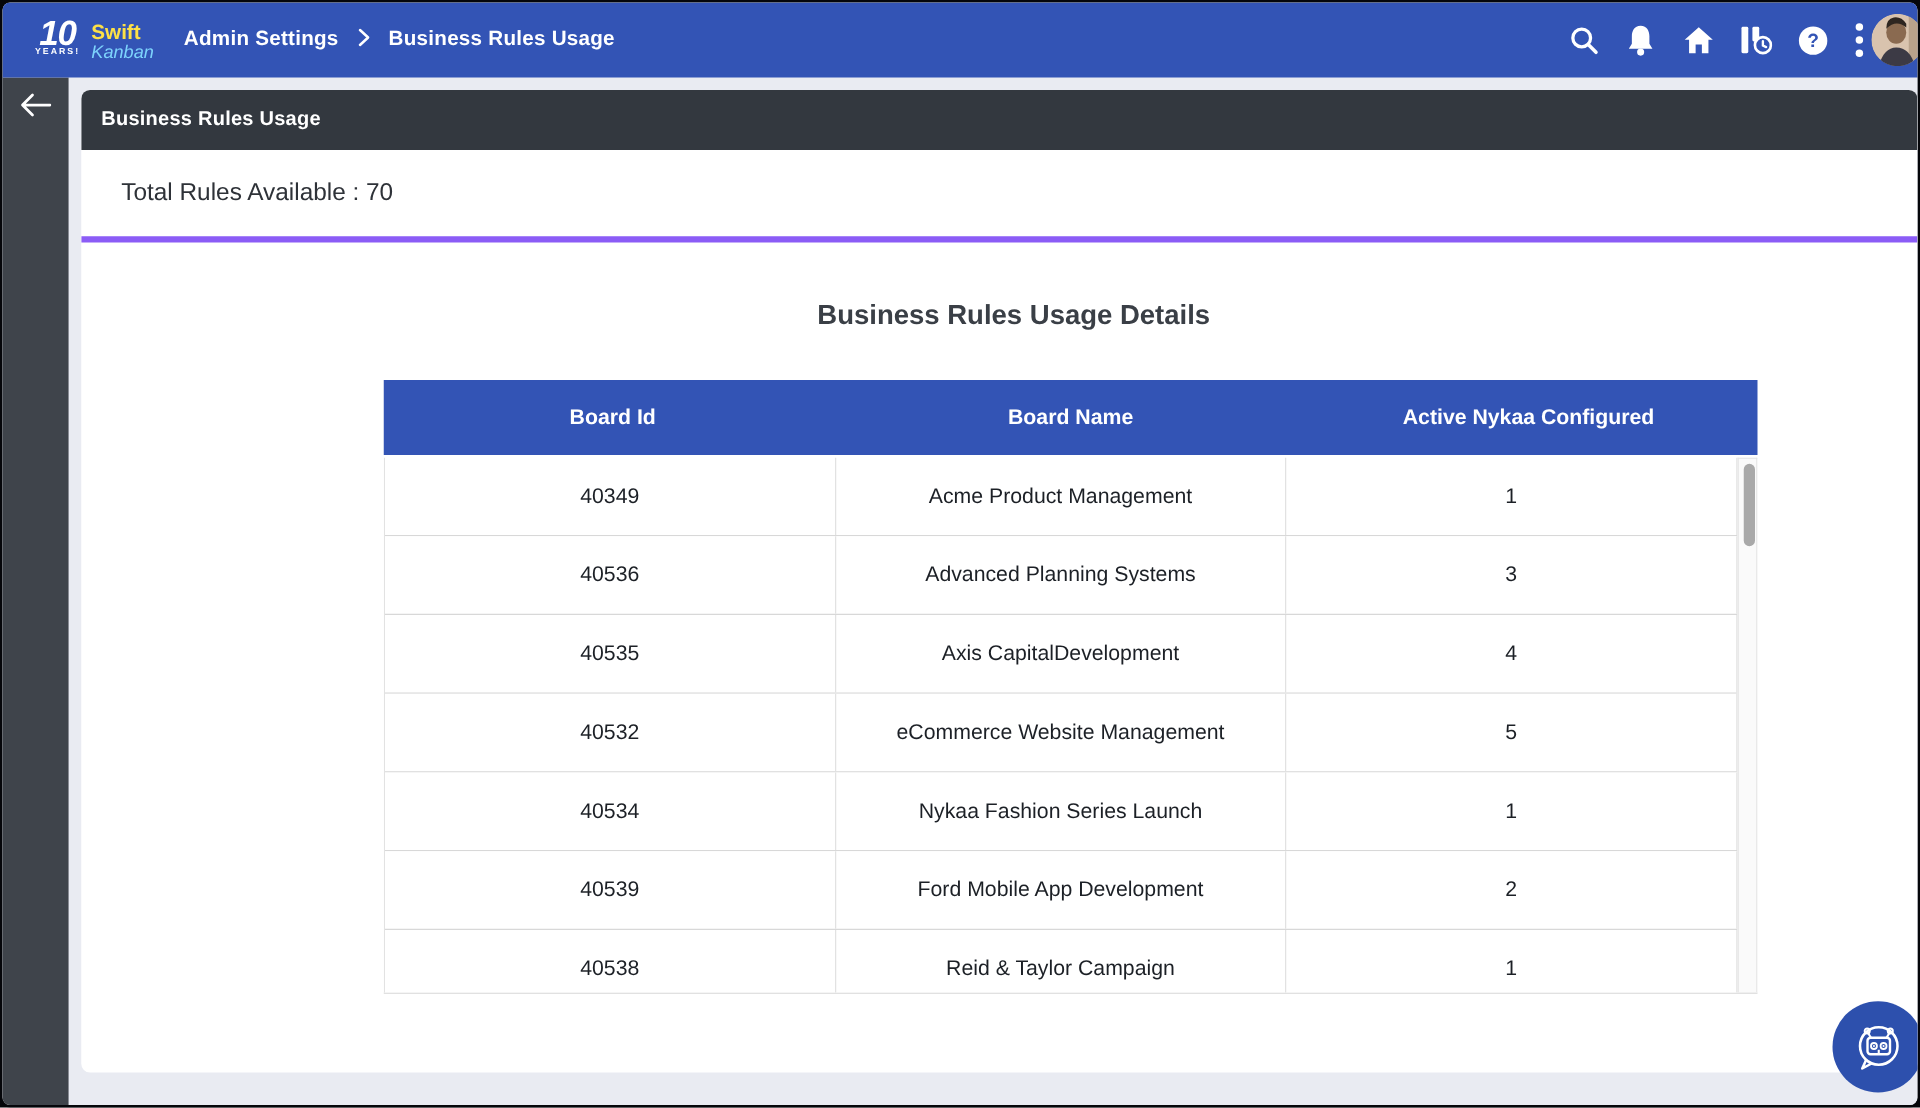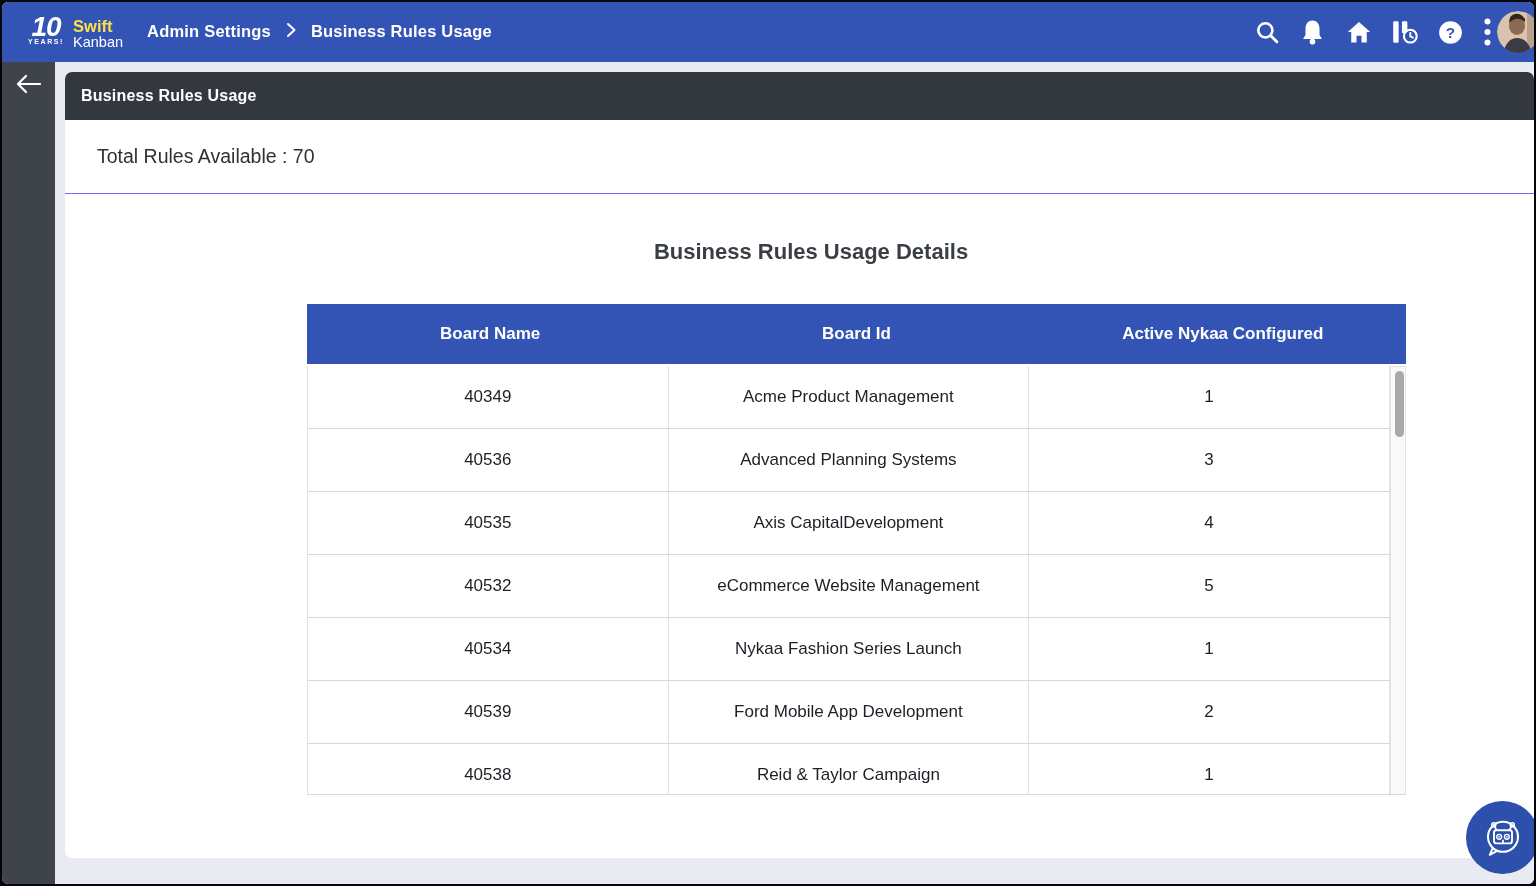--- a/index.html
+++ b/index.html
@@ -8,35 +8,35 @@
   .frame { position:absolute; inset:0; border:2px solid #05060a; border-radius:8px; overflow:hidden; background:#e9ebf2; }
 
   
   .topbar { position:absolute; top:0; left:0; right:0; height:60px; background:#3354b5; display:flex; align-items:center; color:#fff; z-index:5; }
   .logo { display:flex; align-items:flex-start; padding-left:26px; gap:9px; }
   .ten-block { text-align:center; }
   .ten { font-size:28px; font-weight:700; font-style:italic; line-height:23px; letter-spacing:-1px; }
   .years { font-size:7px; letter-spacing:1.6px; font-weight:700; }
   .brand { display:flex; flex-direction:column; padding-top:3px; }
   .swift { color:#fde047; font-weight:700; font-size:16.5px; line-height:16px; }
-  .kanban { color:#ffffff; font-size:14.5px; line-height:16px; font-weight:400; }
+  .kanban { color:#7dd3fc; font-size:14.5px; line-height:16px; font-weight:400;font-style:italic; }
   .breadcrumb { margin-left:24px; display:flex; align-items:flex-start; gap:14px; font-size:16.5px; font-weight:700; letter-spacing:.2px; }
   .topbar-icons { margin-left:auto; display:flex; align-items:center; gap:20px; }
   .tb-icon { display:flex; align-items:center; justify-content:center; }
   .avatar { width:42px; height:42px; border-radius:50%; overflow:hidden; margin-left:-14px; margin-right:-5px; flex:none; }
 
   
   .sidebar { position:absolute; top:60px; left:0; bottom:0; width:53px; background:#3f444b; }
   .back-btn { padding:12px 0 0 14px; display:block; }
 
   
   .main { position:absolute; top:60px; left:53px; right:0; bottom:0; background:#e9ebf2; }
   .panel { position:absolute; top:10px; left:10px; right:0; height:786px; background:#fff; border-radius:7px; overflow:hidden; }
   .panel-header { height:48px; background:#33383f; color:#fff; display:flex; align-items:center; padding-left:16px; font-size:16px; font-weight:700; letter-spacing:.2px; }
-  .stats { height:74px; display:flex; align-items:center; padding-left:32px; gap:30px; font-size:19.5px; color:#2e3238; border-bottom:1px solid #8b5cf6; }
+  .stats { height:74px; display:flex; align-items:center; padding-left:32px; gap:30px; font-size:19.5px; color:#2e3238; border-bottom:5px solid #8b5cf6; }
   .title-wrap { padding-left:23px; text-align:center; margin-top:45px; }
   .title { font-size:22px; font-weight:700; color:#3a3f46; display:inline-block; }
 
   
   .table { margin:39px 0 0 242px; width:1099px; }
   .thead { display:flex; height:60px; background:#3354b5; color:#fff; font-size:17px; font-weight:600; margin-bottom:2px; }
   .thead .th { flex:1; display:flex; align-items:center; justify-content:center; }
   .tbody-wrap { display:flex; height:429px; overflow:hidden; border-bottom:1px solid #d8d8d8; }
   .rows { width:1296px; border-left:1px solid #e2e2e2; }
   .trow { display:flex; height:63px; border-bottom:1px solid #d8d8d8; background:#fff; }
@@ -137,22 +137,22 @@
         <span>Business Rules Usage</span>
       </div>
       <div class="stats">
         <span>Total Rules Available : 70</span>
       </div>
       <div class="title-wrap">
         <h2 class="title">Business Rules Usage Details</h2>
       </div>
       <div class="table">
         <div class="thead">
+          <div class="th">Board Id</div>
           <div class="th">Board Name</div>
-          <div class="th">Board Id</div>
           <div class="th">Active Nykaa Configured</div>
         </div>
         <div class="tbody-wrap">
           <div class="rows">
               <div class="trow">
               <div class="cell">40349</div>
               <div class="cell">Acme Product Management</div>
               <div class="cell">1</div>
             </div>
               <div class="trow">

